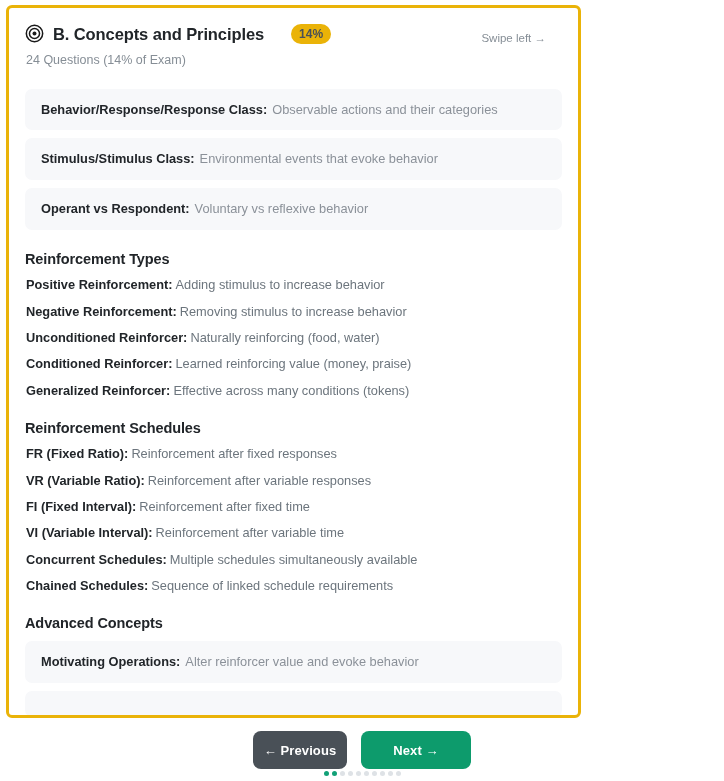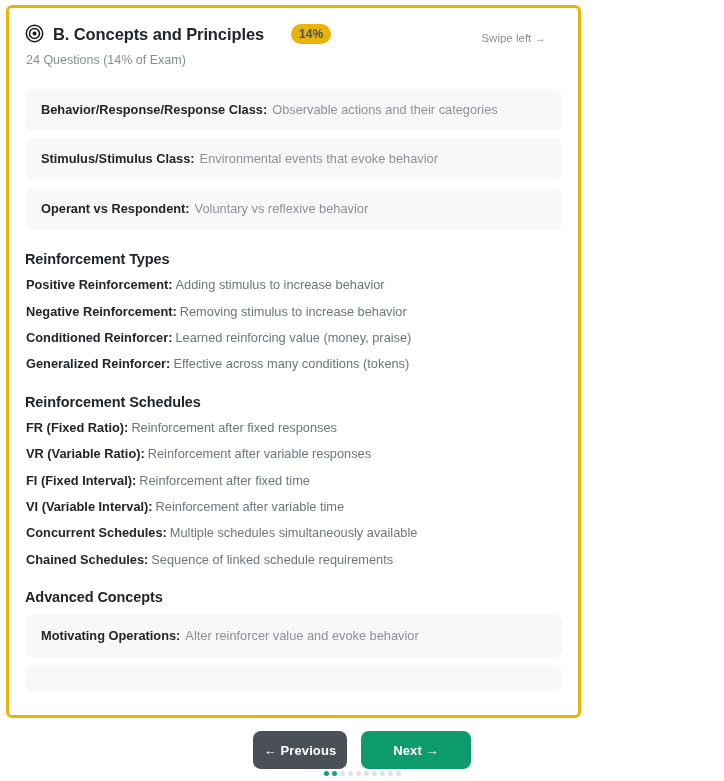--- a/index.html
+++ b/index.html
@@ -218,20 +218,21 @@
           <div class="section">
             <div class="item-card"><span class="term">Behavior/Response/Response Class:</span><span>Observable actions and their categories</span></div>
             <div class="item-card"><span class="term">Stimulus/Stimulus Class:</span><span>Environmental events that evoke behavior</span></div>
             <div class="item-card"><span class="term">Operant vs Respondent:</span><span>Voluntary vs reflexive behavior</span></div>
             <div class="sec-gap"></div>
           </div>
           <div class="section">
             <div class="section-title">Reinforcement Types</div>
             <div class="item-flat"><span class="term">Positive Reinforcement:</span><span>Adding stimulus to increase behavior</span></div>
             <div class="item-flat"><span class="term">Negative Reinforcement:</span><span>Removing stimulus to increase behavior</span></div>
+            <div class="item-flat"><span class="term">Unconditioned Reinforcer:</span><span>Naturally reinforcing (food, water)</span></div>
             <div class="item-flat"><span class="term">Conditioned Reinforcer:</span><span>Learned reinforcing value (money, praise)</span></div>
             <div class="item-flat"><span class="term">Generalized Reinforcer:</span><span>Effective across many conditions (tokens)</span></div>
             <div class="sec-gap-flat"></div>
           </div>
           <div class="section">
             <div class="section-title">Reinforcement Schedules</div>
             <div class="item-flat"><span class="term">FR (Fixed Ratio):</span><span>Reinforcement after fixed responses</span></div>
             <div class="item-flat"><span class="term">VR (Variable Ratio):</span><span>Reinforcement after variable responses</span></div>
             <div class="item-flat"><span class="term">FI (Fixed Interval):</span><span>Reinforcement after fixed time</span></div>
             <div class="item-flat"><span class="term">VI (Variable Interval):</span><span>Reinforcement after variable time</span></div>

